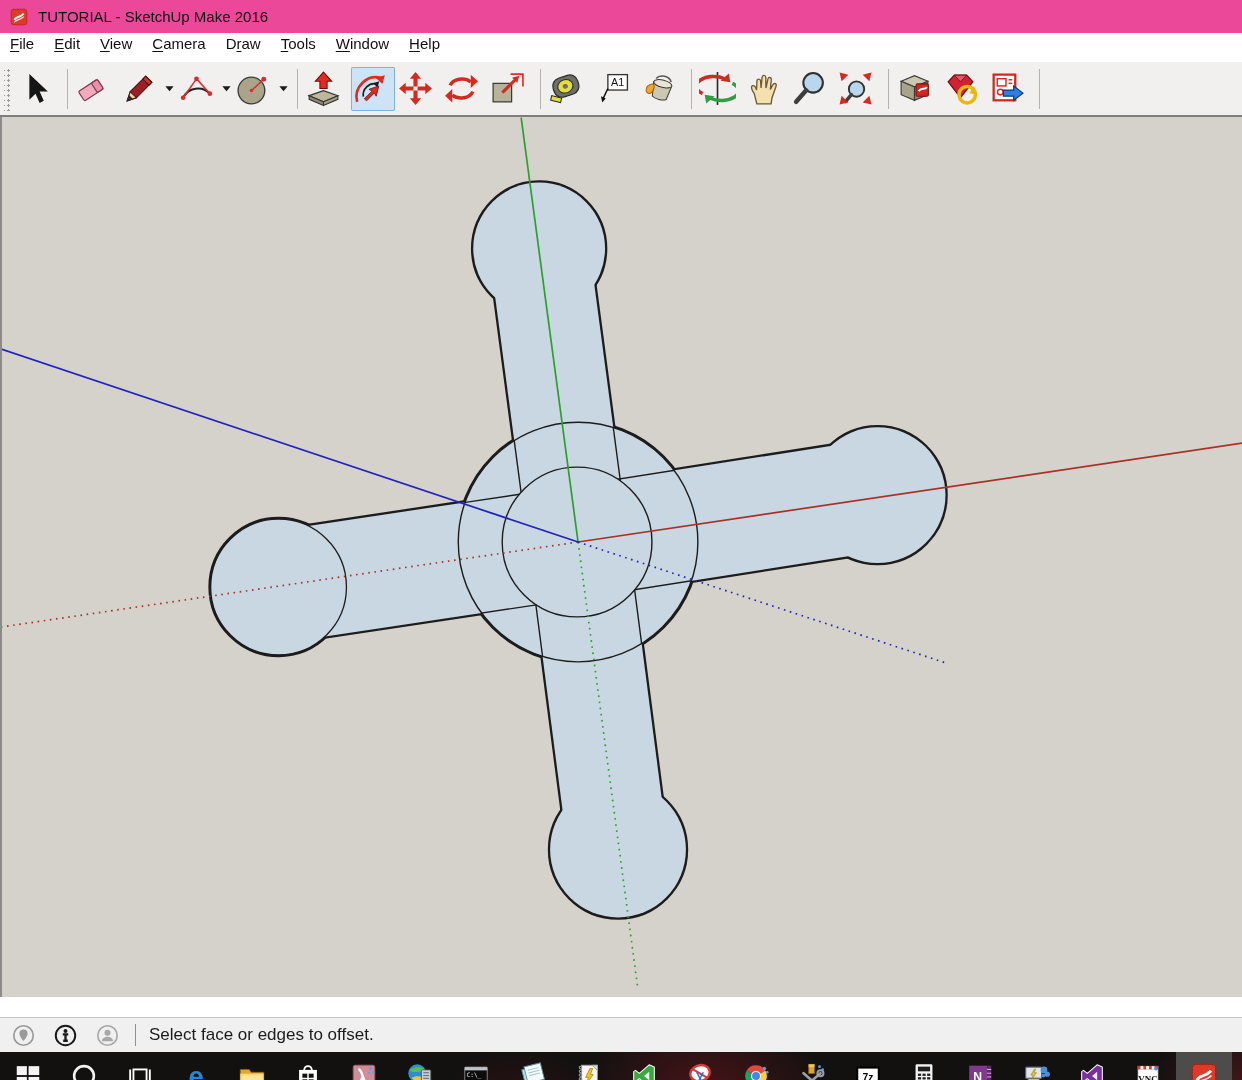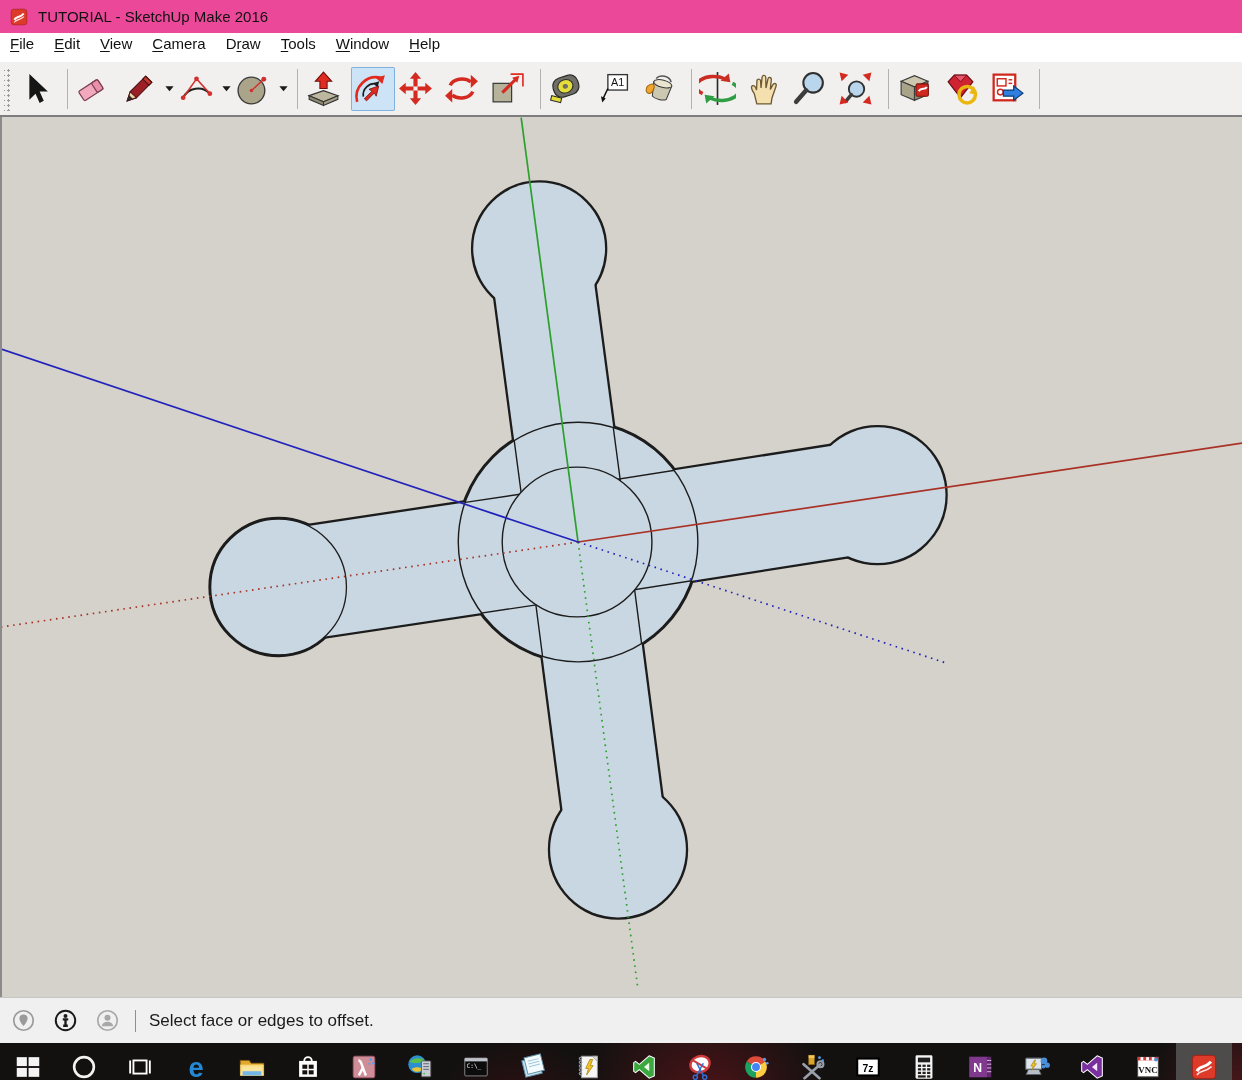--- a/index.html
+++ b/index.html
@@ -31,22 +31,22 @@
     margin-left:-3px;margin-right:1px;flex:0 0 auto;}
   .tb-caret svg{width:11px;height:11px;}
   .tb-sep{width:1px;height:40px;background:#b2b2b2;margin:0 6px;flex:0 0 auto;}
 
   
   .viewport{height:880px;background:var(--canvas);position:relative;
     border-left:2px solid #8b8b8b;}
   .viewport svg{display:block;width:100%;height:100%;}
 
   
-  .statusbar{height:46px;background:#f0f0f0;border-top:1px solid #c6c6c6;
-    display:flex;align-items:center;padding-left:9px;}
+  .statusbar{height:35px;background:#f0f0f0;border-top:1px solid #c6c6c6;
+    display:flex;align-items:center;padding-left:9px;margin-top:20px;}
   .st-icon{width:28px;height:28px;display:flex;align-items:center;justify-content:center;
     margin-right:14px;}
   .st-icon svg{width:23px;height:23px;}
   .st-sep{width:1px;height:22px;background:#8f8f8f;margin:0 10px 0 0;}
   .st-msg{font-size:17px;color:#1b1b1b;padding-left:3px;}
 
   
   .taskbar{height:48px;display:flex;align-items:stretch;position:relative;
     background:
       radial-gradient(circle 170px at 705px 60px, rgba(128,22,32,.55), rgba(0,0,0,0) 72%),

